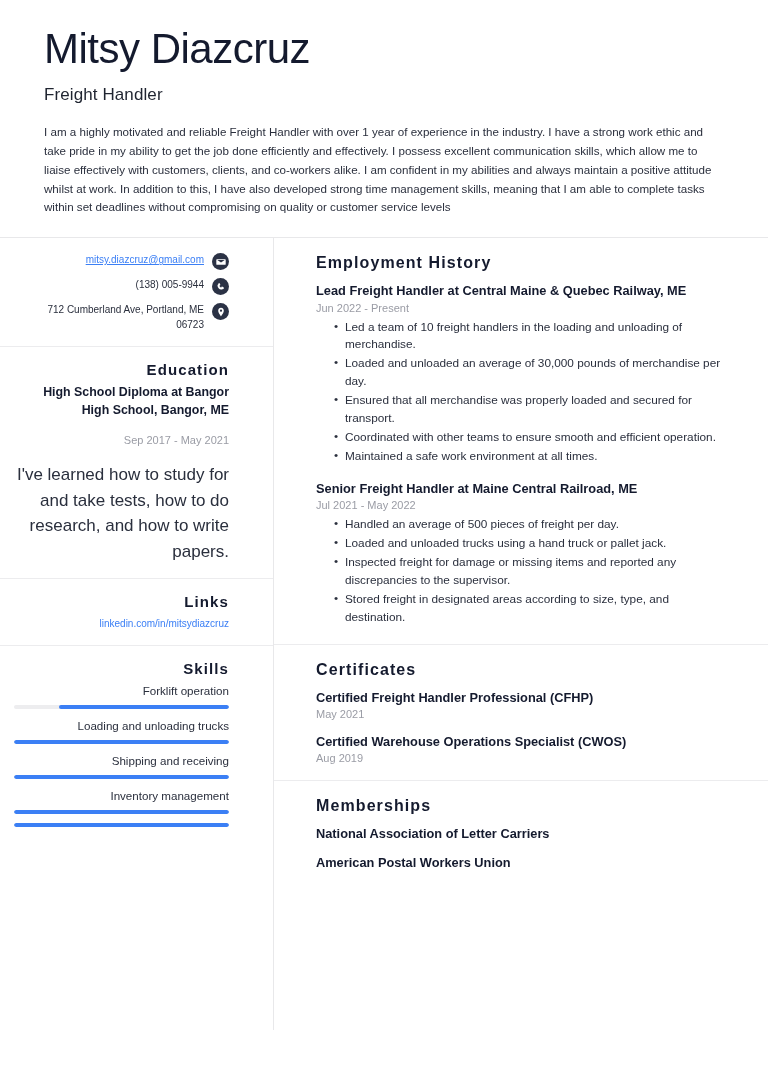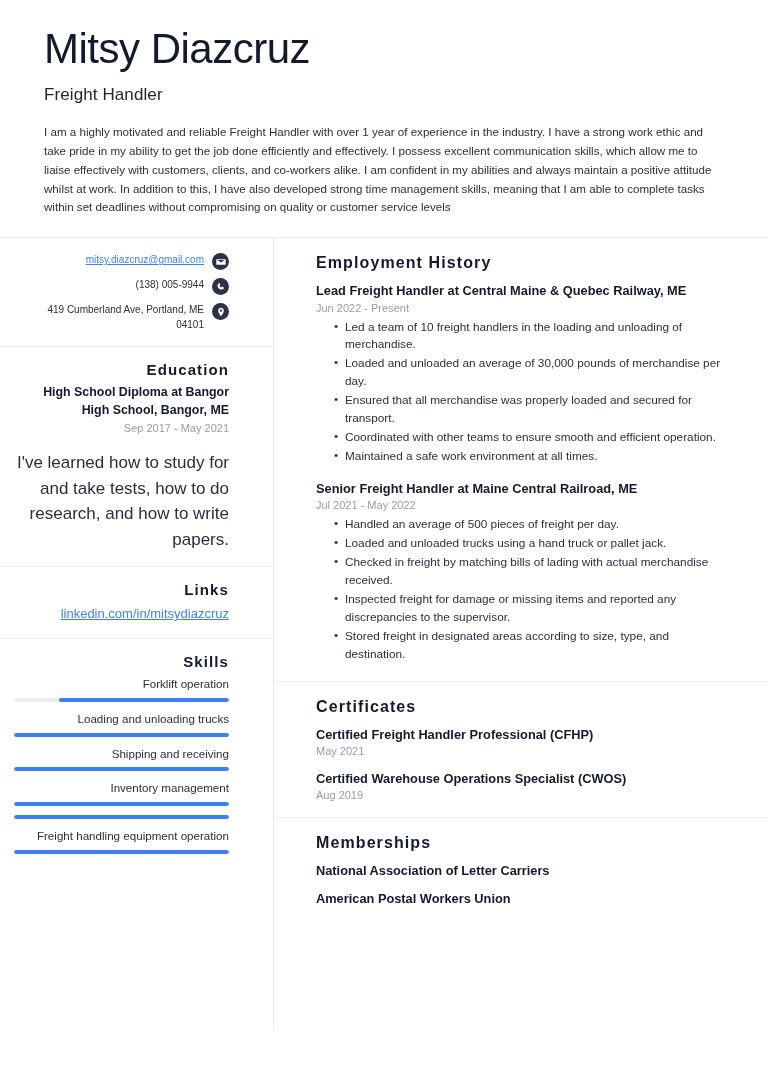--- a/index.html
+++ b/index.html
@@ -114,34 +114,33 @@
   
   .edu-degree {
     font-size: 12.4px;
     font-weight: bold;
     color: #141a2e;
     line-height: 1.42;
   }
   .edu-date {
     font-size: 11px;
     color: #9a9ca5;
-    margin-top: 3px;
+    margin-top: 15px;
   }
   .edu-desc {
     font-size: 17px;
     color: #2a2f3d;
     line-height: 1.5;
     margin-top: 16px;
   }
 
   
   .side-link {
-    font-size: 13px;
+    font-size: 10px;
     color: #3b7ff5;
-    text-decoration: underline;
     line-height: 1.5;
   }
 
   
   .skill { margin-top: 9px; }
   .skill:first-of-type { margin-top: 4px; }
   .skill-name {
     font-size: 11.6px;
     color: #2a2f3d;
     line-height: 1.45;
@@ -241,21 +240,21 @@
         </div>
         <div class="contact-row">
           <div class="contact-text">(138) 005-9944</div>
           <span class="ic">
             <svg width="10" height="10" viewBox="0 0 16 16" fill="#ffffff">
               <path d="M4.3 1.6c.5-.3 1.1-.1 1.4.4l1.1 2c.25.45.13 1-.28 1.3l-.9.65c-.2.15-.27.42-.15.64.5.95 1.3 1.75 2.25 2.25.22.12.49.05.64-.15l.65-.9c.3-.41.85-.53 1.3-.28l2 1.1c.5.28.68.92.38 1.42-.5.85-1.4 1.6-2.4 1.55C6.4 13.4 2.6 9.6 2.35 5.7c-.05-1 .7-1.9 1.55-2.4z"></path>
             </svg>
           </span>
         </div>
         <div class="contact-row">
-          <div class="contact-text">419 Cumberland Ave, Portland, ME 04101</div>
+          <div class="contact-text">712 Cumberland Ave, Portland, ME 06723</div>
           <span class="ic">
             <svg width="10" height="10" viewBox="0 0 16 16" fill="#ffffff">
               <path d="M8 1.3c-2.5 0-4.5 2-4.5 4.5 0 3.2 4.5 8.9 4.5 8.9s4.5-5.7 4.5-8.9c0-2.5-2-4.5-4.5-4.5zm0 6.3a1.8 1.8 0 110-3.6 1.8 1.8 0 010 3.6z"></path>
             </svg>
           </span>
         </div>
       </div>
 
       <div class="side-block">
         <div class="side-heading">Education</div>
@@ -292,26 +291,20 @@
                 <div class="skill-fill" style="width: 100%;"></div>
               </div>
             </div>
             <div class="skill">
               <div class="skill-name">Inventory management</div>
               <div class="skill-track">
                 <div class="skill-fill" style="width: 100%;"></div>
               </div>
             </div>
             <div class="skill">
-              <div class="skill-track">
-                <div class="skill-fill" style="width: 100%;"></div>
-              </div>
-            </div>
-            <div class="skill">
-              <div class="skill-name">Freight handling equipment operation</div>
               <div class="skill-track">
                 <div class="skill-fill" style="width: 100%;"></div>
               </div>
             </div>
           </div>
       </div>
 
     </div>
 
     <div class="main">
@@ -329,21 +322,20 @@
                 <li>Coordinated with other teams to ensure smooth and efficient operation.</li>
                 <li>Maintained a safe work environment at all times.</li>
               </ul>
             </div>
             <div class="entry">
               <div class="entry-title">Senior Freight Handler at Maine Central Railroad, ME</div>
               <div class="entry-date">Jul 2021 - May 2022</div>
               <ul class="entry-bullets">
                 <li>Handled an average of 500 pieces of freight per day.</li>
                 <li>Loaded and unloaded trucks using a hand truck or pallet jack.</li>
-                <li>Checked in freight by matching bills of lading with actual merchandise received.</li>
                 <li>Inspected freight for damage or missing items and reported any discrepancies to the supervisor.</li>
                 <li>Stored freight in designated areas according to size, type, and destination.</li>
               </ul>
             </div>
           </div>
       </div>
 
       <div class="main-block">
         <div class="main-heading">Certificates</div>
         <div id="certificates-list">

